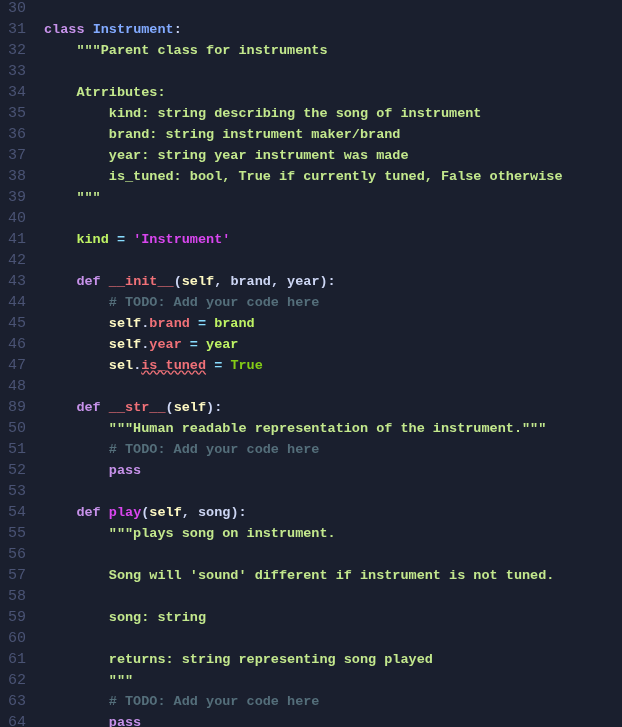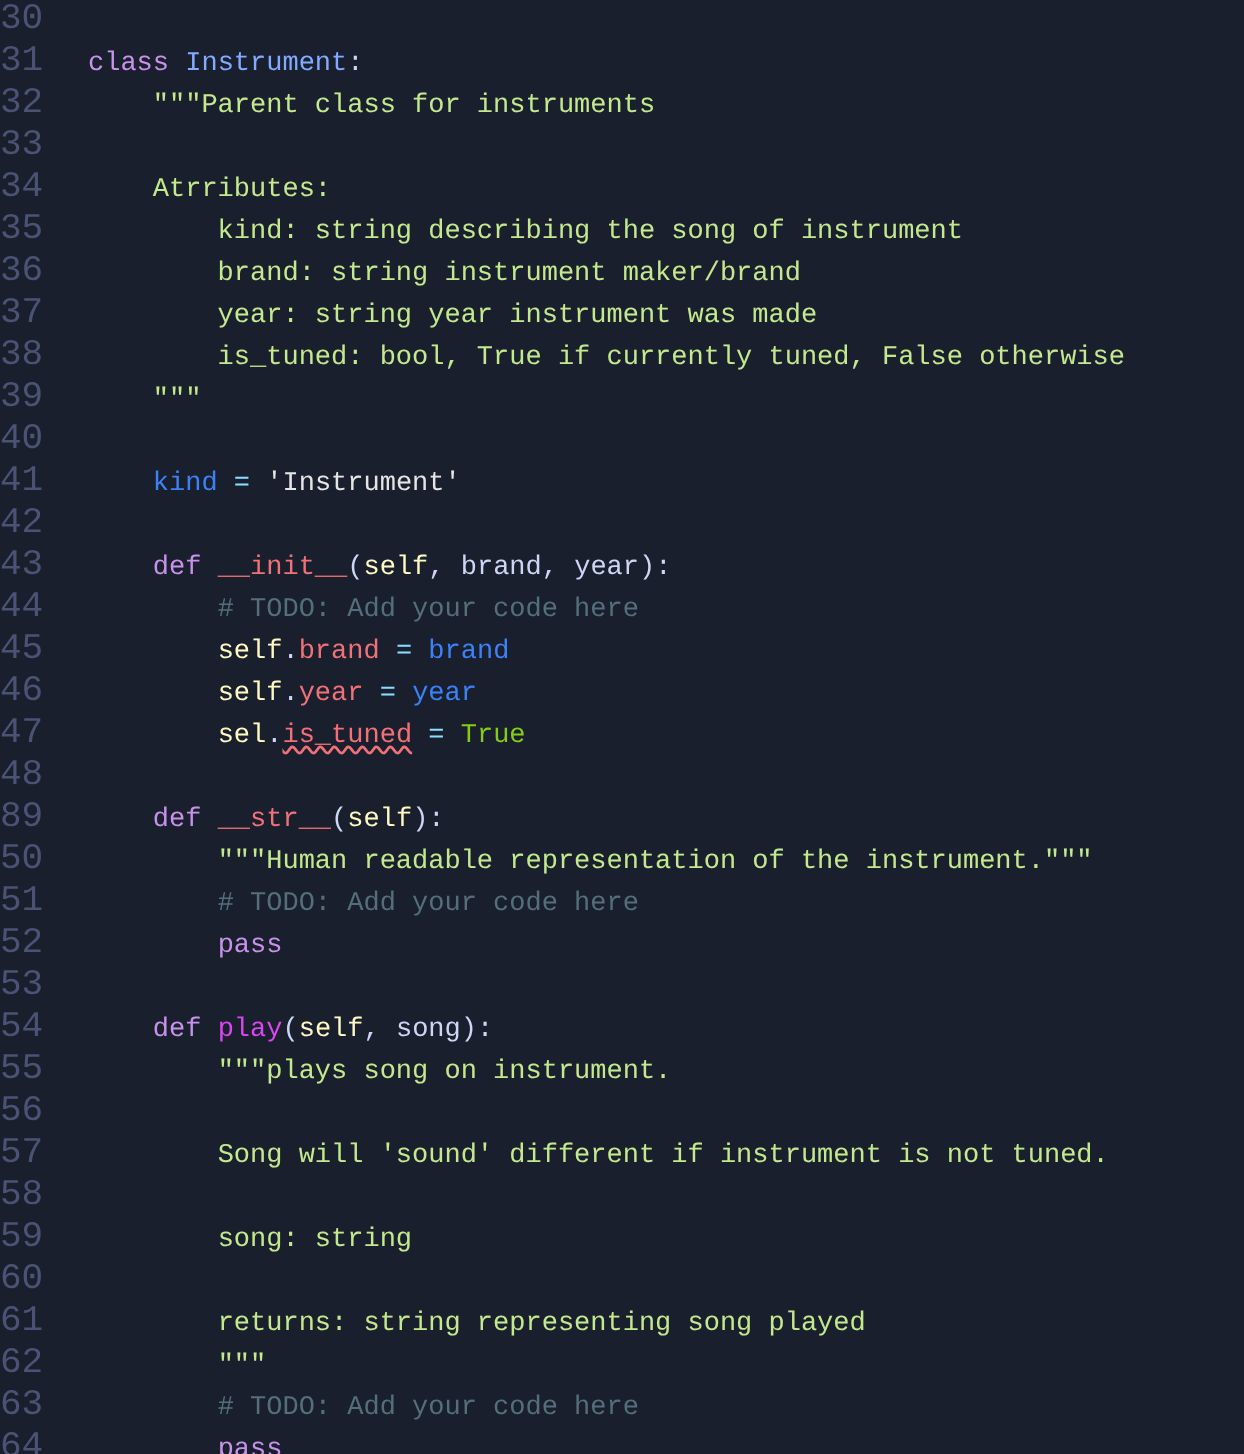--- a/index.html
+++ b/index.html
@@ -19,40 +19,42 @@
     .code-line {
       display: flex;
       align-items: baseline;
       min-height: 21px;
       padding: 0 0;
       white-space: pre;
     }
     .line-number {
       width: 42px;
       min-width: 42px;
+      text-align: right;
       padding-right: 16px;
       color: #4a5374;
       user-select: none;
-      font-size: 18px;
+      font-size: 15px;
     }
     .line-content {
       flex: 1;
       padding-left: 2px;
+      font-weight: bold;
     }
     
     .kw { color: #c792ea; } 
     .cn { color: #82aaff; } 
     .pn { color: #cdd6f4; } 
     .fn { color: #d946ef; } 
     .pm { color: #cdd6f4; } 
-    .st { color: #e5e5e5; } 
+    .st { color: #d946ef; } 
     .cm { color: #546e7a; } 
     .dm { color: #c3e88d; } 
     .at { color: #f07178; } 
-    .nm { color: #3b82f6; } 
+    .nm { color: #bef264; } 
     .bl { color: #84cc16; } 
     .sp { color: #f07178; } 
     .se { color: #fef9c3; } 
     .op { color: #89ddff; } 
   </style>
 </head>
 <body>
 
 <div class="code-container">
 

